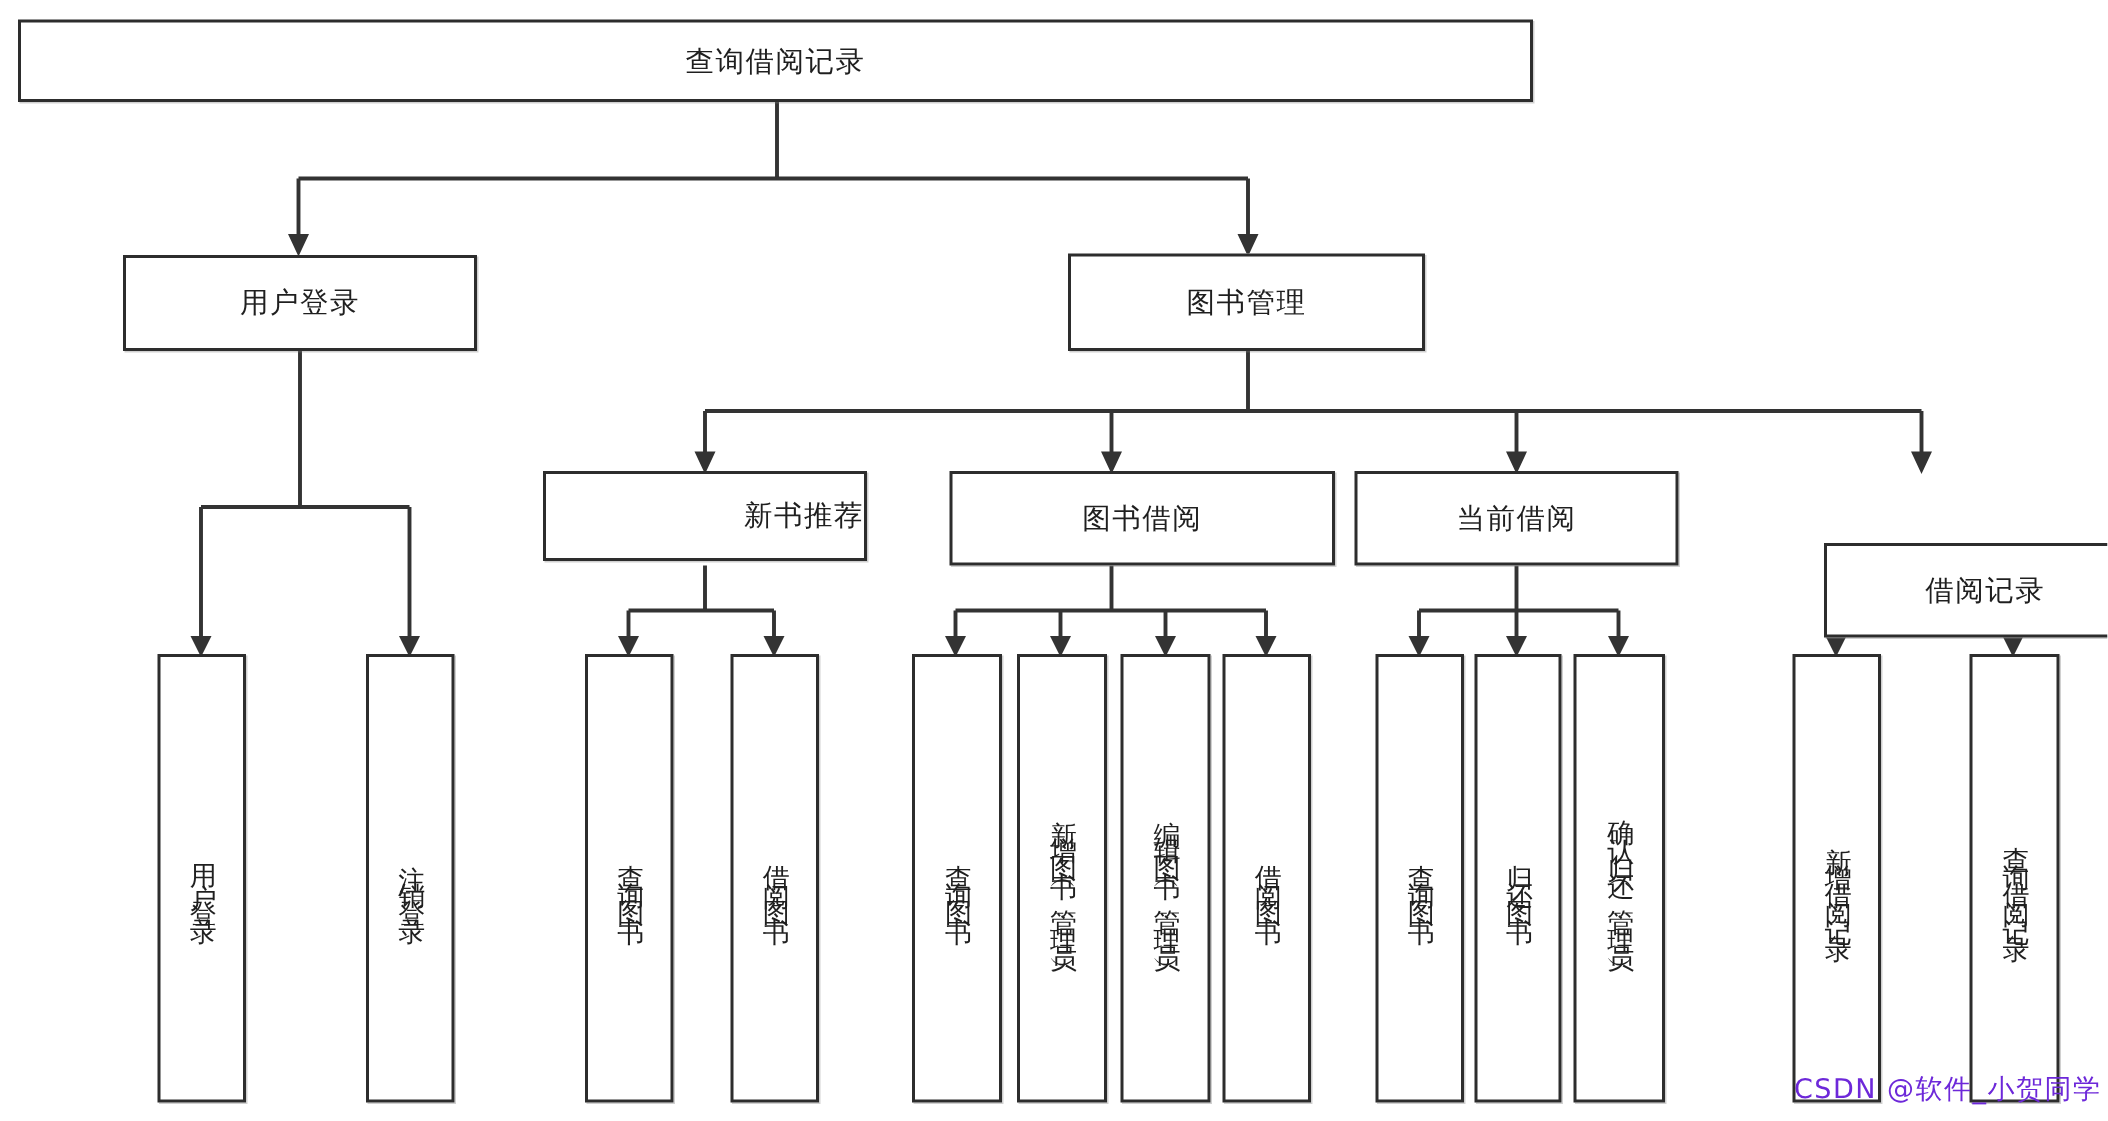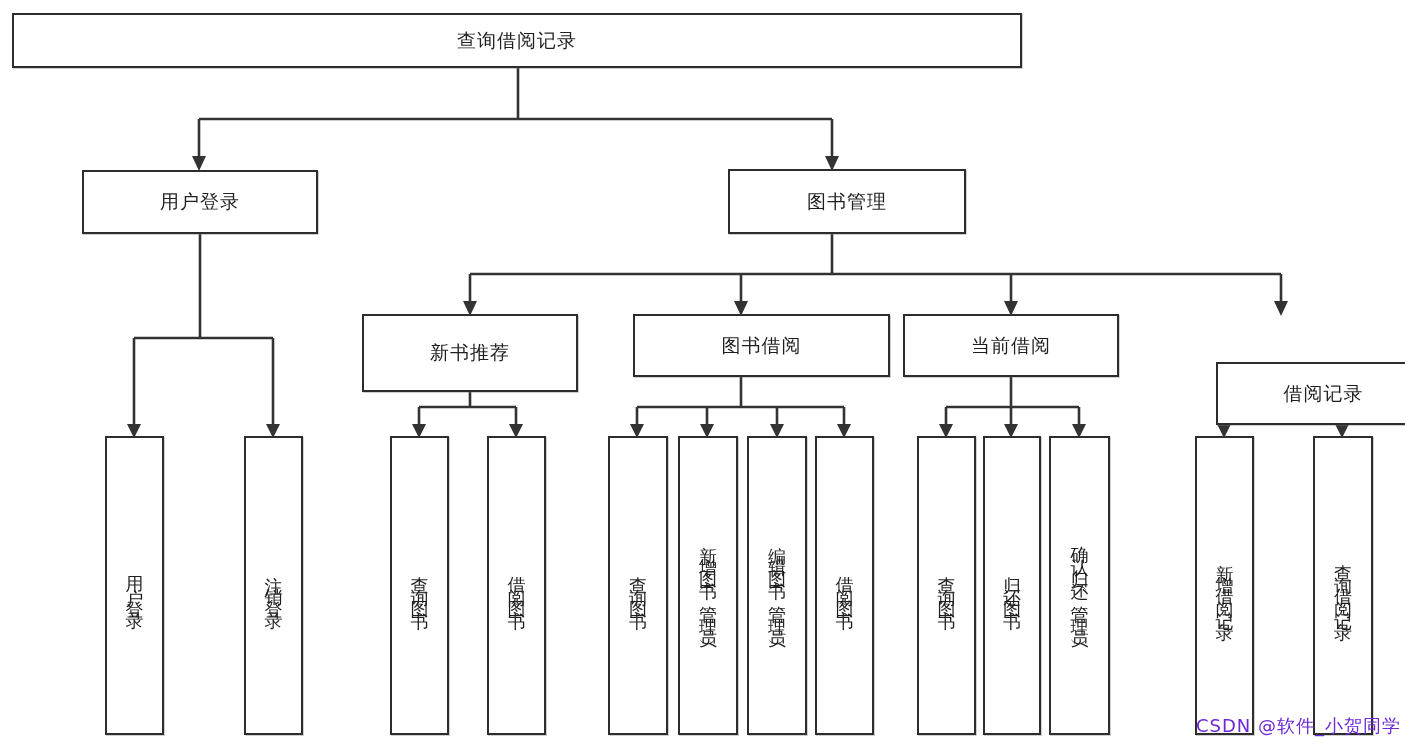--- a/index.html
+++ b/index.html
@@ -40,22 +40,22 @@
   .vlabel {
     writing-mode: vertical-rl;
     font-size: 18px;
     letter-spacing: 12px;
     line-height: 1;
     white-space: nowrap;
   }
   
   #b-root   { left: 12px;   top: 13px;  width: 1010px; height: 55px; }
   #b-login  { left: 82px;   top: 170px; width: 236px;  height: 64px; }
-  #b-mgmt   { left: 728px;  top: 169px; width: 238px;  height: 65px; align-items: center; }
-  #b-l3-0   { left: 362px;  top: 314px; width: 216px;  height: 78px; }
+  #b-mgmt   { left: 712px;  top: 169px; width: 238px;  height: 65px; align-items: center; }
+  #b-l3-0   { left: 362px;  top: 314px; width: 216px;  height: 60px; justify-content: flex-end; }
   #b-l3-1   { left: 633px;  top: 314px; width: 257px;  height: 63px; }
   #b-l3-2   { left: 903px;  top: 314px; width: 216px;  height: 63px; }
   #b-l3-3   { left: 1216px; top: 314px; width: 215px;  height: 63px; margin-top: 48px; }
   
   .leaf { top: 436px; height: 299px; }
   #b-a0 { left: 105px;  width: 59px; }
   #b-a1 { left: 244px;  width: 59px; }
   #b-b0 { left: 390px;  width: 59px; }
   #b-b1 { left: 487px;  width: 59px; }
   #b-c0 { left: 608px;  width: 60px; }

